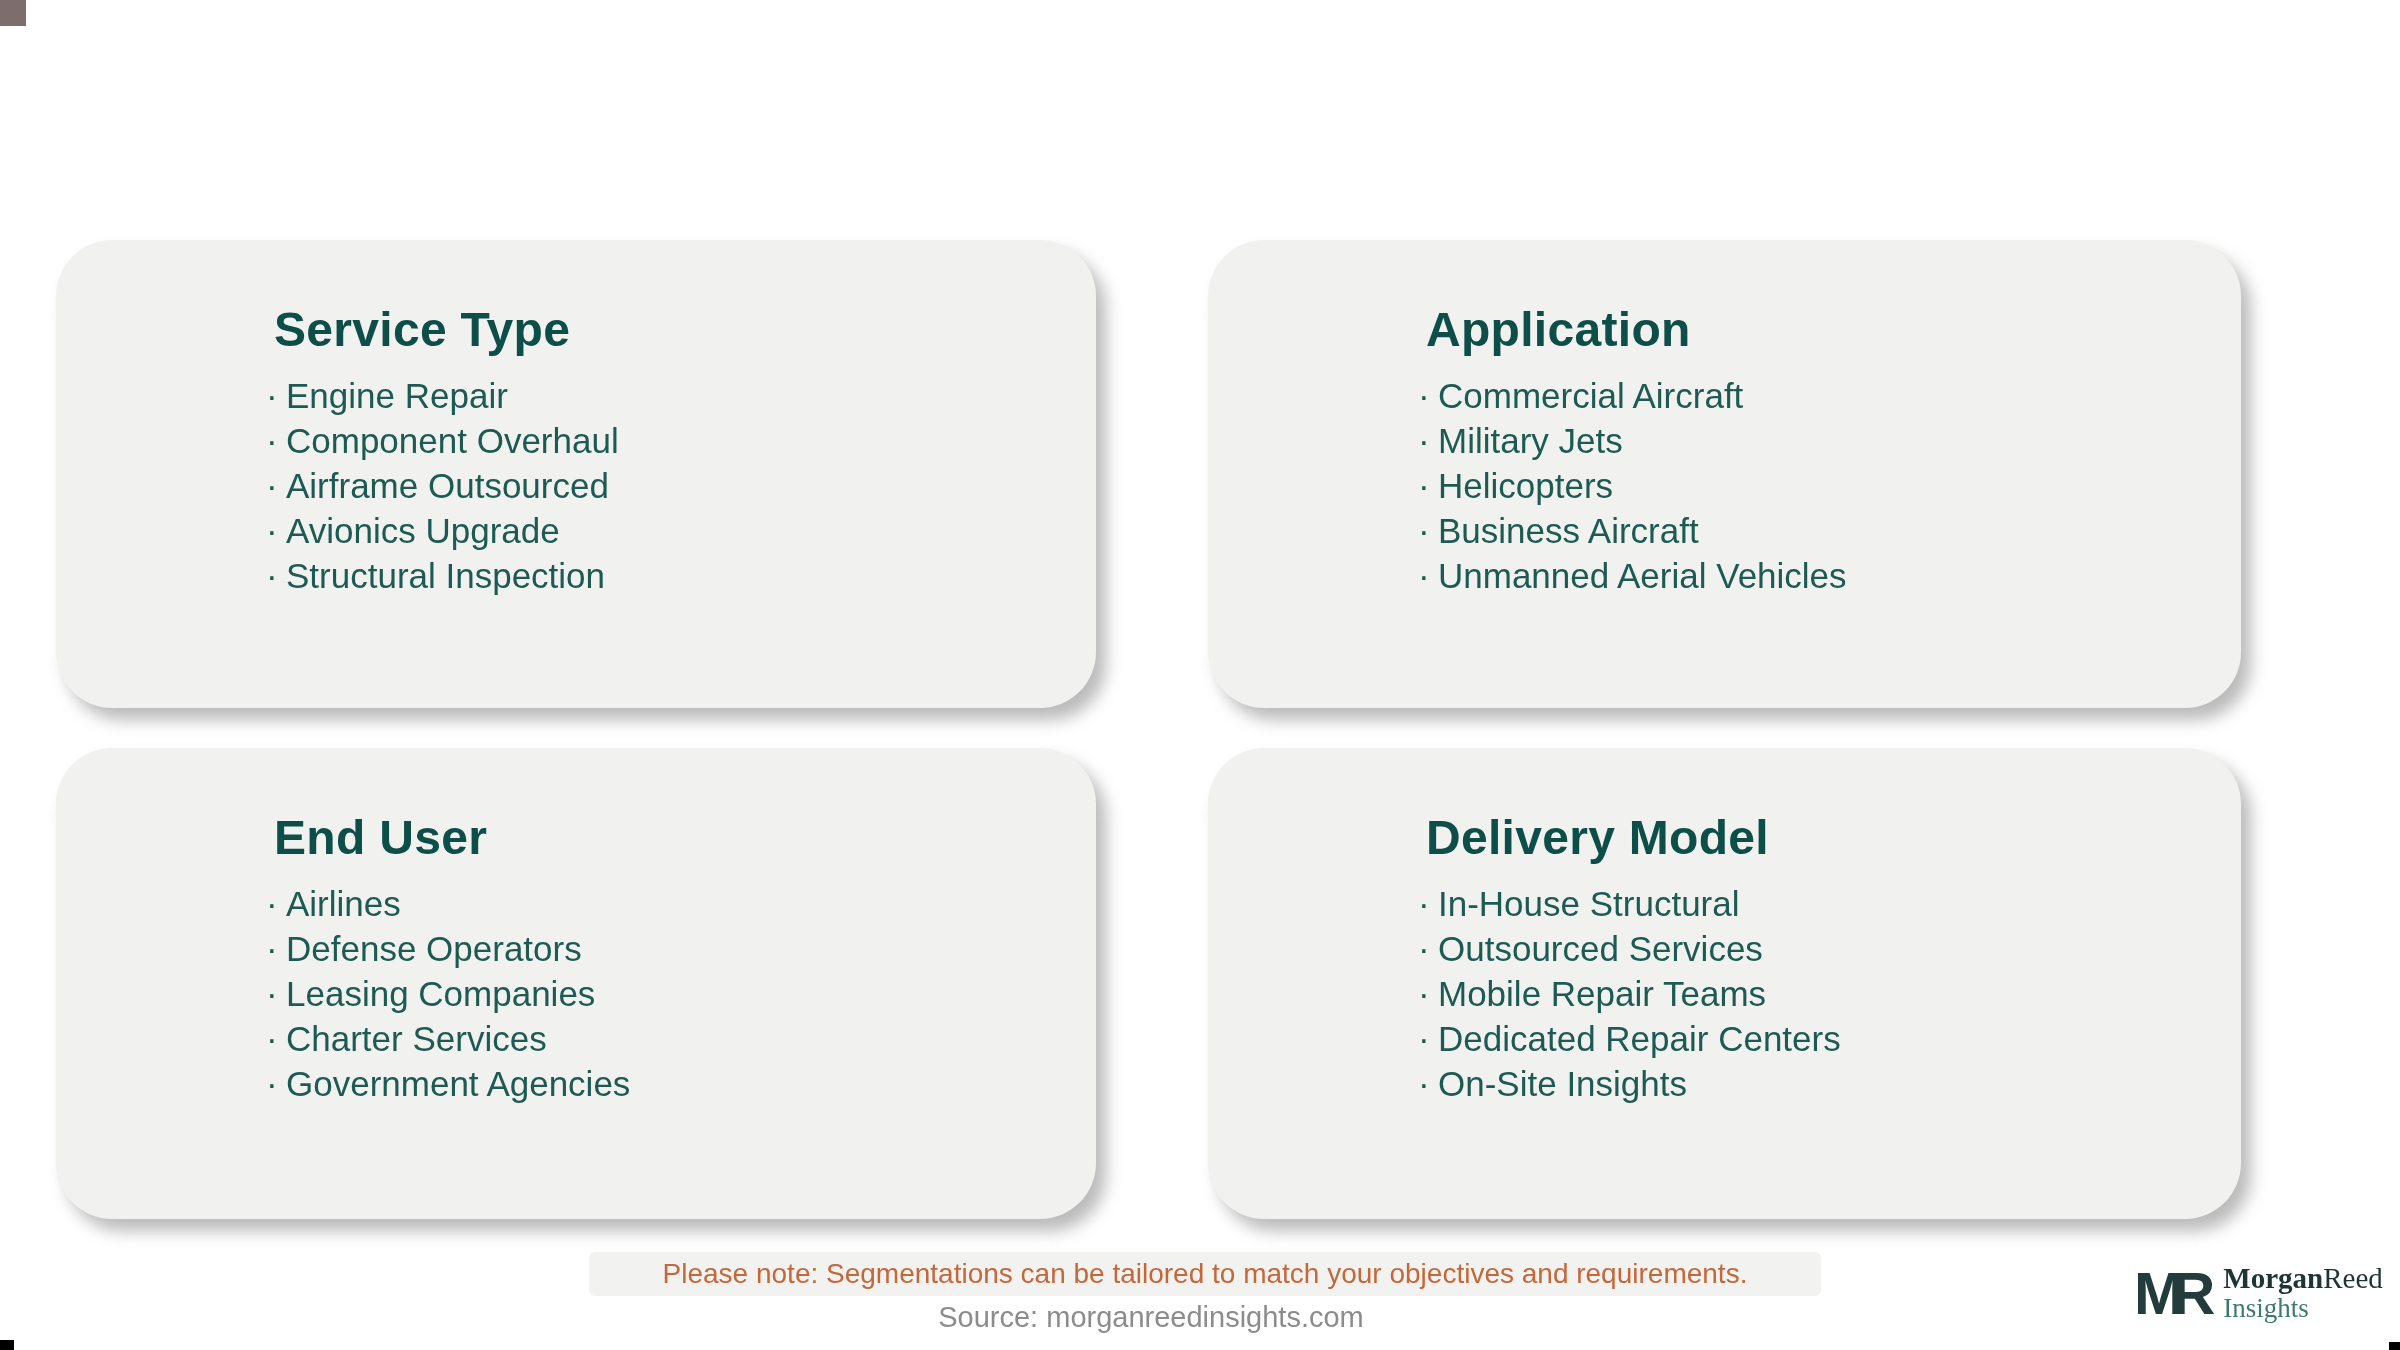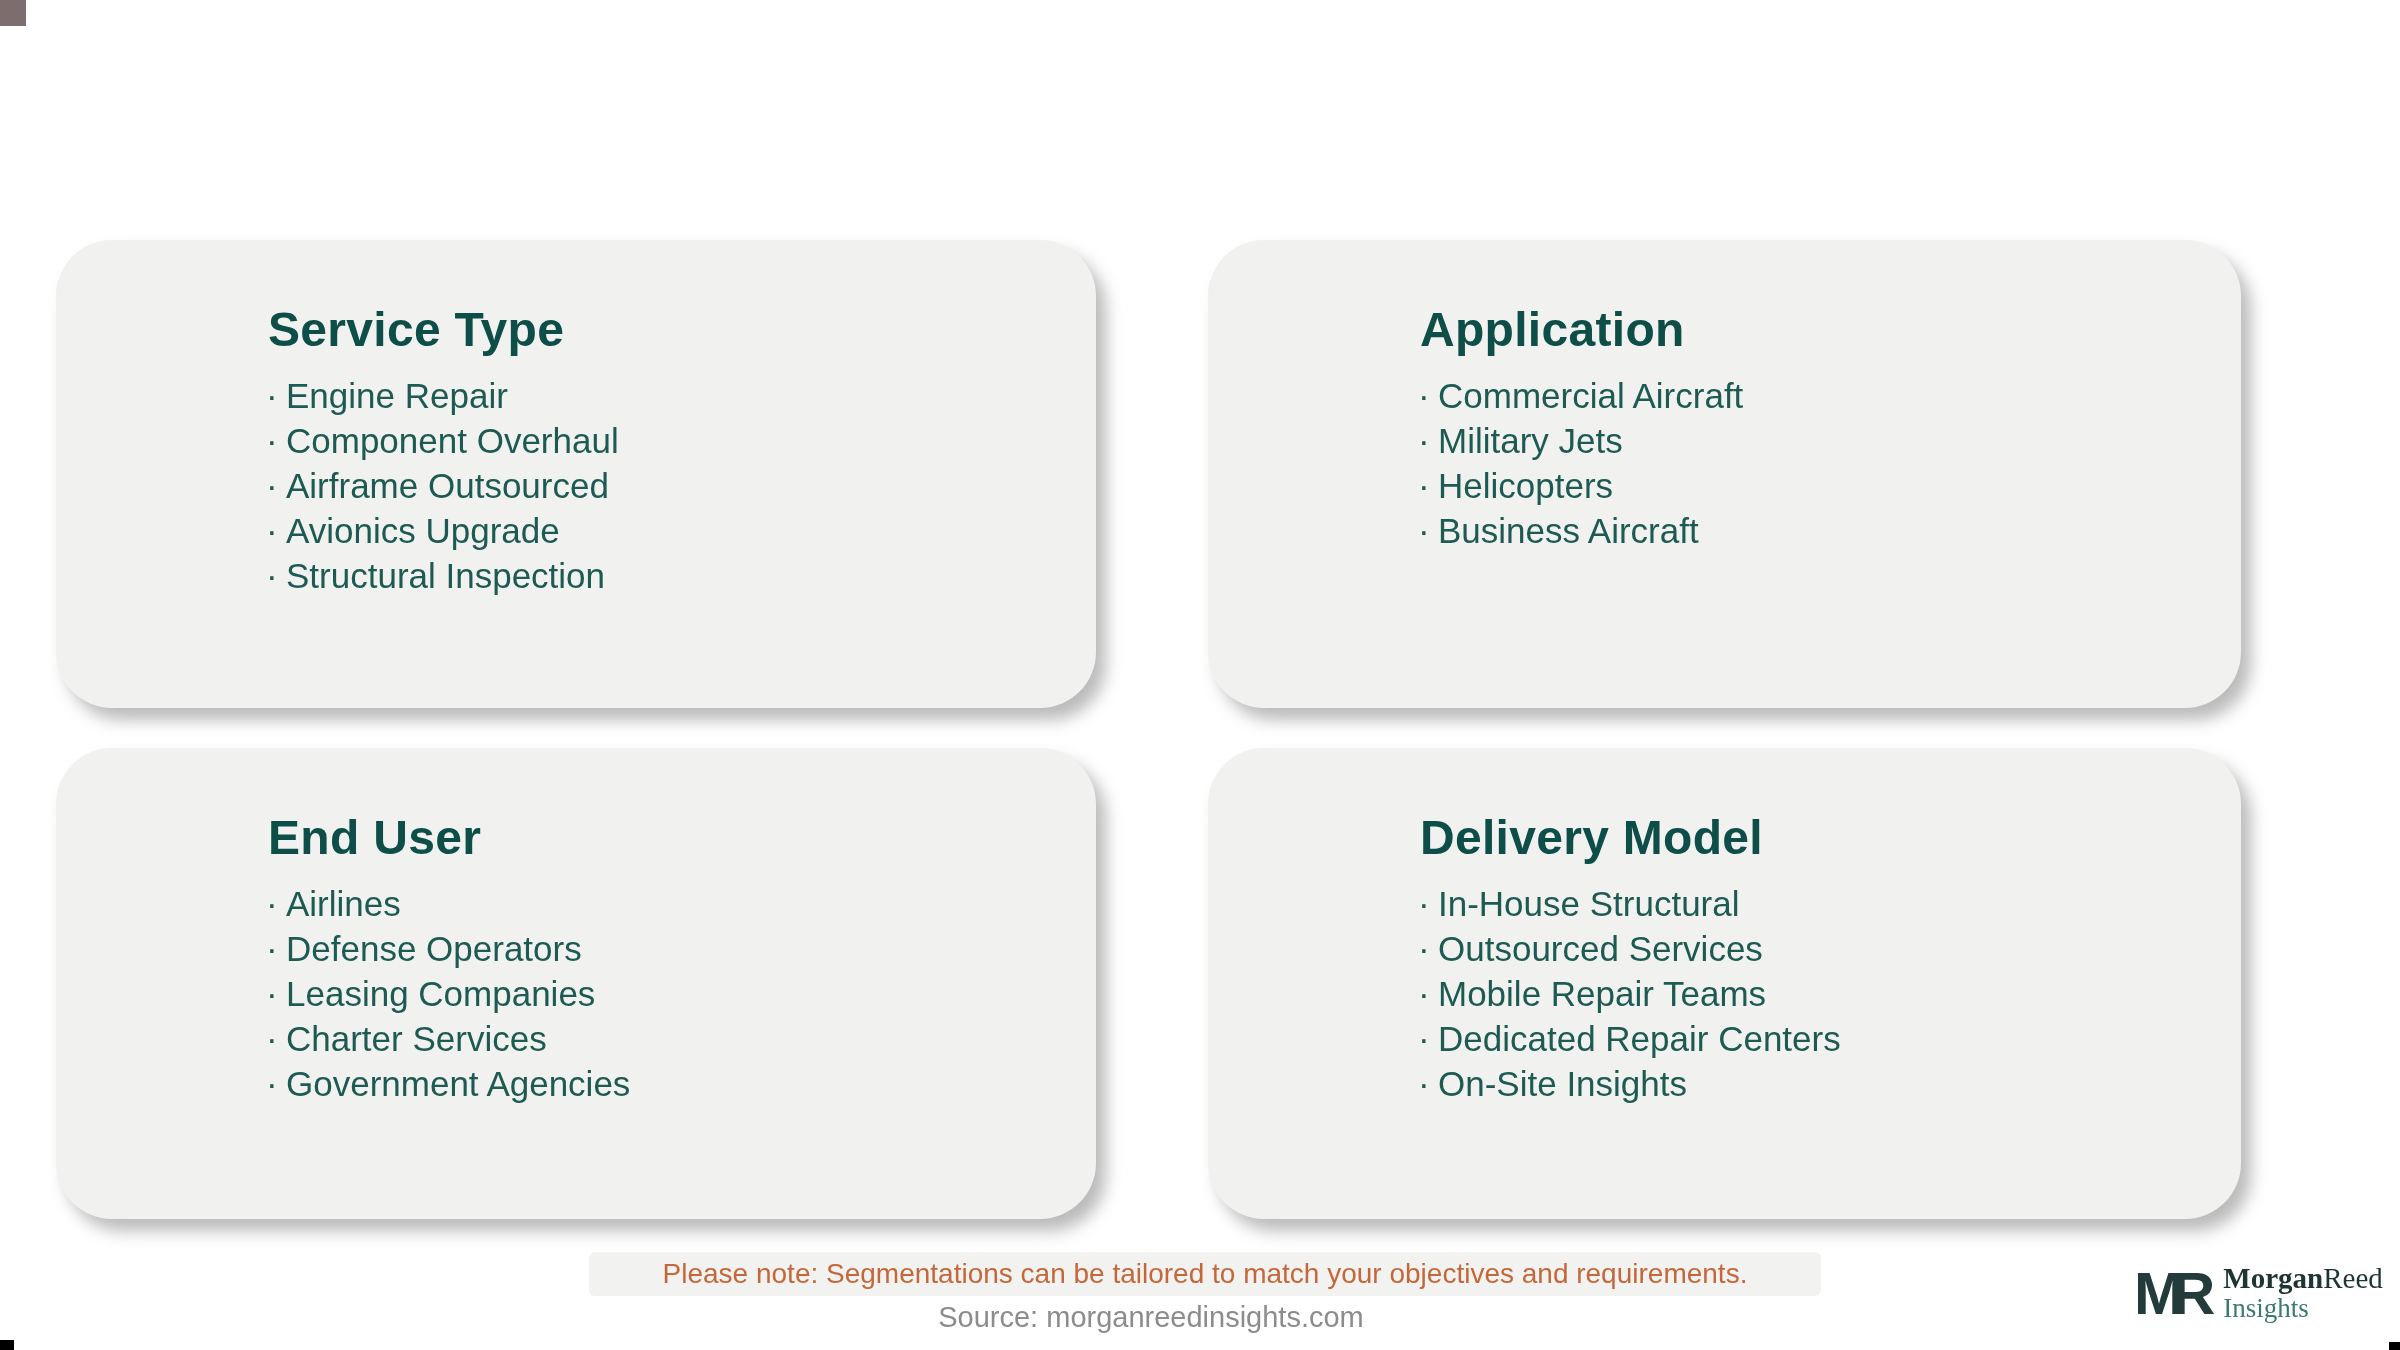--- a/index.html
+++ b/index.html
@@ -41,21 +41,21 @@
     box-shadow: 10px 12px 16px rgba(105,105,105,0.45);
     padding: 62px 50px 0 210px;
     box-sizing: border-box;
   }
   .card-1 { left: 56px;   top: 240px; width: 1040px; height: 468px; }
   .card-2 { left: 1208px; top: 240px; width: 1033px; height: 468px; }
   .card-3 { left: 56px;   top: 748px; width: 1040px; height: 471px; }
   .card-4 { left: 1208px; top: 748px; width: 1033px; height: 471px; }
 
   .card h2 {
-    margin: 0 0 16px 2px;
+    margin: 0 0 16px 8px;
     font-size: 48px;
     font-weight: bold;
     color: #0d4f48;
     letter-spacing: 0.3px;
   }
   .card ul { list-style: none; margin: 0; padding: 0; }
   .card li {
     position: relative;
     padding-left: 20px;
     font-size: 35px;
@@ -141,20 +141,21 @@
     </ul>
   </section>
 
   <section class="card card-2">
     <h2>Application</h2>
     <ul>
       <li><span>Commercial Aircraft</span></li>
       <li><span>Military Jets</span></li>
       <li><span>Helicopters</span></li>
       <li><span>Business Aircraft</span></li>
+      <li><span>Unmanned Aerial Vehicles</span></li>
     </ul>
   </section>
 
   <section class="card card-3">
     <h2>End User</h2>
     <ul>
       <li><span>Airlines</span></li>
       <li><span>Defense Operators</span></li>
       <li><span>Leasing Companies</span></li>
       <li><span>Charter Services</span></li>

